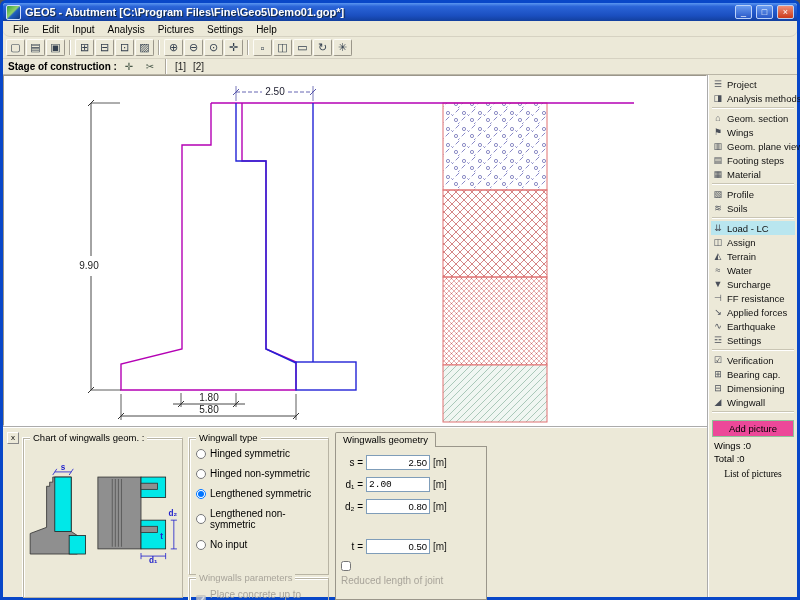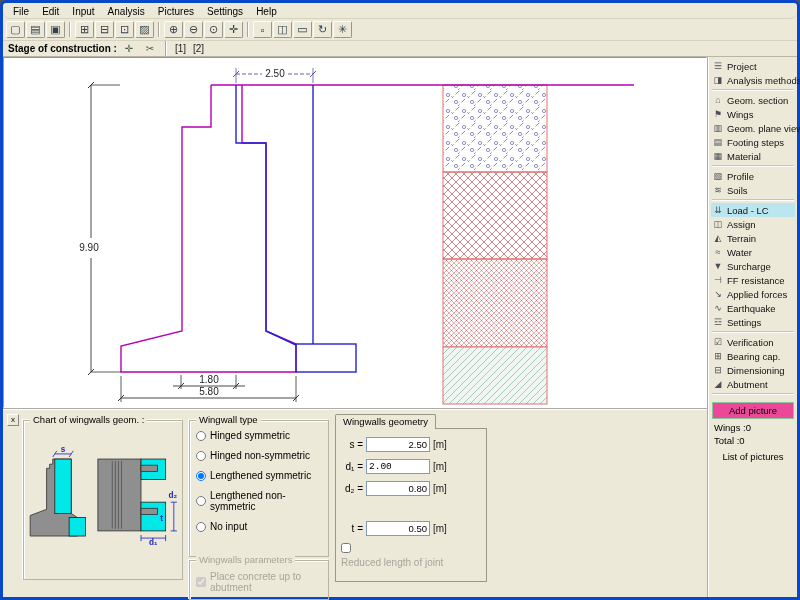--- a/index.html
+++ b/index.html
@@ -42,21 +42,21 @@
   
   .sidebar{width:86px;flex:0 0 86px;display:flex;flex-direction:column;padding:2px 1px;
     border-left:2px groove #fff;background:#ece9d8;}
   .sb-item{height:14px;flex:0 0 14px;display:flex;align-items:center;gap:3px;padding:0 1px;margin:0 1px;}
   .sb-item.active{background:#b9e6ef;}
   .sb-ico{width:12px;flex:0 0 12px;text-align:center;color:#4a4f59;font-size:9px;}
   .sb-lbl{white-space:nowrap;font-size:9.5px;color:#111;}
   .sb-sep{height:0;border-top:1px solid #c9c5b4;border-bottom:1px solid #fff;margin:2px 2px;}
   .add-pic{margin:5px 2px 1px;padding:2px 0;text-align:center;background:#ec4899;border:1px solid #8fc49a;font-size:9.5px;}
   .sb-count{display:flex;justify-content:flex-start;padding:2px 4px 0;font-size:9.5px;}
-  .list-pic{margin:4px 2px;padding:1px 0;text-align:center;background:none;border:none;font-size:9.5px;}
+  .list-pic{margin:4px 2px;padding:1px 0;text-align:center;background:none;border:none;font-size:9.5px;font-family:Liberation Serif, serif;}
   
   .bottom-panel{flex:1;position:relative;background:#ece9d8;border-top:2px groove #fff;}
   .panel-close{position:absolute;left:4px;top:4px;width:12px;height:12px;font-size:8px;line-height:10px;
     padding:0;background:#ece9d8;border:1px solid;border-color:#fff #888 #888 #fff;}
   .group{position:absolute;border:1px solid #b8b4a4;box-shadow:1px 1px 0 #fff inset, -1px -1px 0 #fff;}
   .group-title{position:absolute;top:-7px;left:6px;background:#ece9d8;padding:0 3px;font-size:9.5px;}
   .chart-group{left:20px;top:10px;width:158px;height:158px;}
   .type-group{left:186px;top:10px;width:138px;height:135px;}
   .radio-row{display:flex;align-items:center;gap:4px;margin:9px 6px 0;}
   .radio-row input{width:10px;height:10px;margin:0;}
@@ -77,20 +77,27 @@
   .gap18{height:18px;}
   .reduce-row{display:flex;align-items:center;gap:4px;margin:2px 0 4px;}
   .reduce-row input{width:10px;height:10px;margin:0;}
   .dis{color:#a8a49a;}
 </style>
 </head>
 <body>
 
 <div class="window">
 
+  <div class="titlebar">
+    <span class="app-icon"></span>
+    <span class="title-text">GEO5 - Abutment [C:\Program Files\Fine\Geo5\Demo01.gop*]</span>
+    <button class="win-btn">_</button>
+    <button class="win-btn">□</button>
+    <button class="win-btn close">×</button>
+  </div>
 
   <div class="menubar">
     <span class="menu-item">File</span>
     <span class="menu-item">Edit</span>
     <span class="menu-item">Input</span>
     <span class="menu-item">Analysis</span>
     <span class="menu-item">Pictures</span>
     <span class="menu-item">Settings</span>
     <span class="menu-item">Help</span>
   </div>
@@ -374,21 +381,21 @@
       <div class="sb-item">
           <span class="sb-ico">⊞</span>
           <span class="sb-lbl">Bearing cap.</span>
         </div>
       <div class="sb-item">
           <span class="sb-ico">⊟</span>
           <span class="sb-lbl">Dimensioning</span>
         </div>
       <div class="sb-item">
           <span class="sb-ico">◢</span>
-          <span class="sb-lbl">Abutment</span>
+          <span class="sb-lbl">Wingwall</span>
         </div>
       <div class="sb-sep"></div>
       <button class="add-pic">Add picture</button>
       <div class="sb-count">
         <span>Wings :</span>
         <span>0</span>
       </div>
       <div class="sb-count">
         <span>Total :</span>
         <span>0</span>

